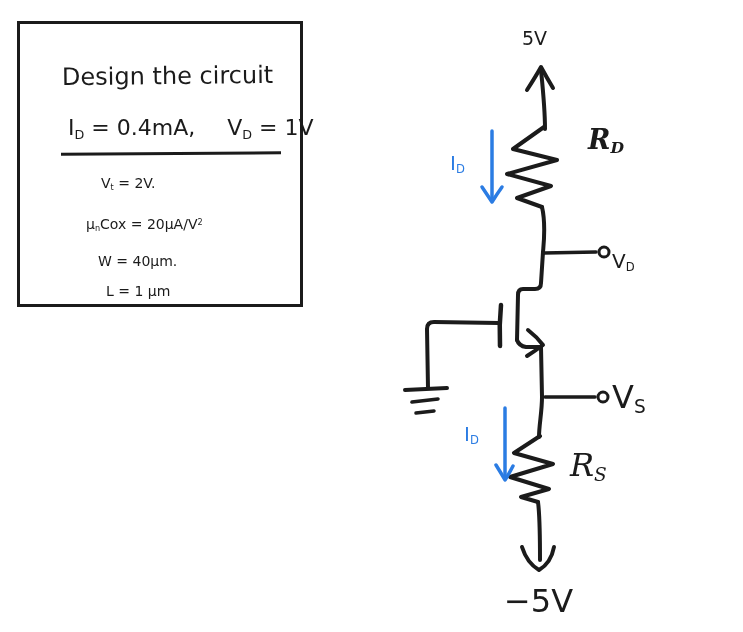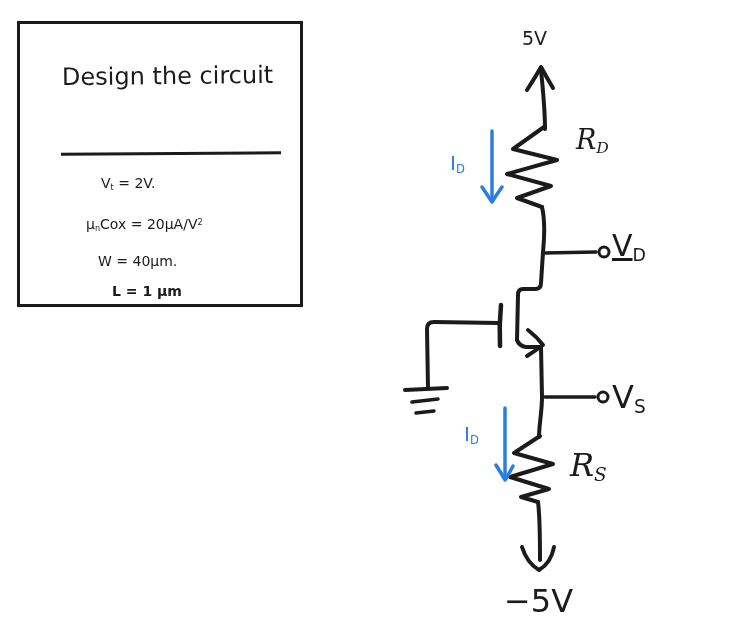--- a/index.html
+++ b/index.html
@@ -32,26 +32,26 @@
     background:var(--bg);
   }
   .box-title{left:42px;top:40px;font-size:24px;transform:rotate(-0.6deg);}
   .box-spec{left:48px;top:93px;font-size:22px;}
   .spec-gap{display:inline-block;width:32px;}
   .box-rule{position:absolute;left:41px;top:128px;width:220px;height:3px;background:var(--ink);transform:rotate(-0.4deg);}
   .box-param{font-size:14px;}
   #param-vt{left:81px;top:152px;}
   #param-ucox{left:66px;top:193px;}
   #param-w{left:78px;top:230px;}
-  #param-l{left:92px;top:260px;font-weight:bold;}
+  #param-l{left:86px;top:260px;}
 
   
   #vdd-label{left:522px;top:29px;font-size:19px;}
-  #rd-label{left:576px;top:126px;font-size:27px;font-family:"DejaVu Serif",serif;font-style:italic;}
-  #vd-label{left:612px;top:231px;font-size:30px;text-decoration:underline;}
+  #rd-label{left:588px;top:126px;font-size:27px;font-family:"DejaVu Serif",serif;font-style:italic;font-weight:bold;}
+  #vd-label{left:612px;top:251px;font-size:20px;}
   #vs-label{left:612px;top:381px;font-size:32px;}
   #rs-label{left:570px;top:449px;font-size:32px;font-family:"DejaVu Serif",serif;font-style:italic;}
   #vss-label{left:504px;top:585px;font-size:32px;}
   #id-top-label{left:450px;top:153px;font-size:20px;}
   #id-bot-label{left:464px;top:424px;font-size:20px;}
 </style>
 </head>
 <body>
 
 <div id="canvas">
@@ -101,20 +101,23 @@
     </g>
     <g>
       <path class="blue-stroke" stroke-width="3.5" d="M 505 408 L 505 477"></path>
       <path class="blue-stroke" stroke-width="3.5" d="M 496 465 Q 501 473 505 480 Q 510 472 513 466"></path>
     </g>
   </svg>
 
   <div id="problem-box">
     <div class="lbl box-title">Design the circuit</div>
 
+    <div class="lbl box-spec">
+      <span>I</span><span class="sub">D</span><span> = 0.4mA,</span><span class="spec-gap"></span><span>V</span><span class="sub">D</span><span> = 1V</span>
+    </div>
 
     <div class="box-rule"></div>
 
     <div class="lbl box-param" id="param-vt">
       <span>V</span><span class="sub">t</span><span> = 2V.</span>
     </div>
 
     <div class="lbl box-param" id="param-ucox">
       <span>μ</span><span class="sub">n</span><span>Cox = 20μA/V</span><span class="sup">2</span>
     </div>

